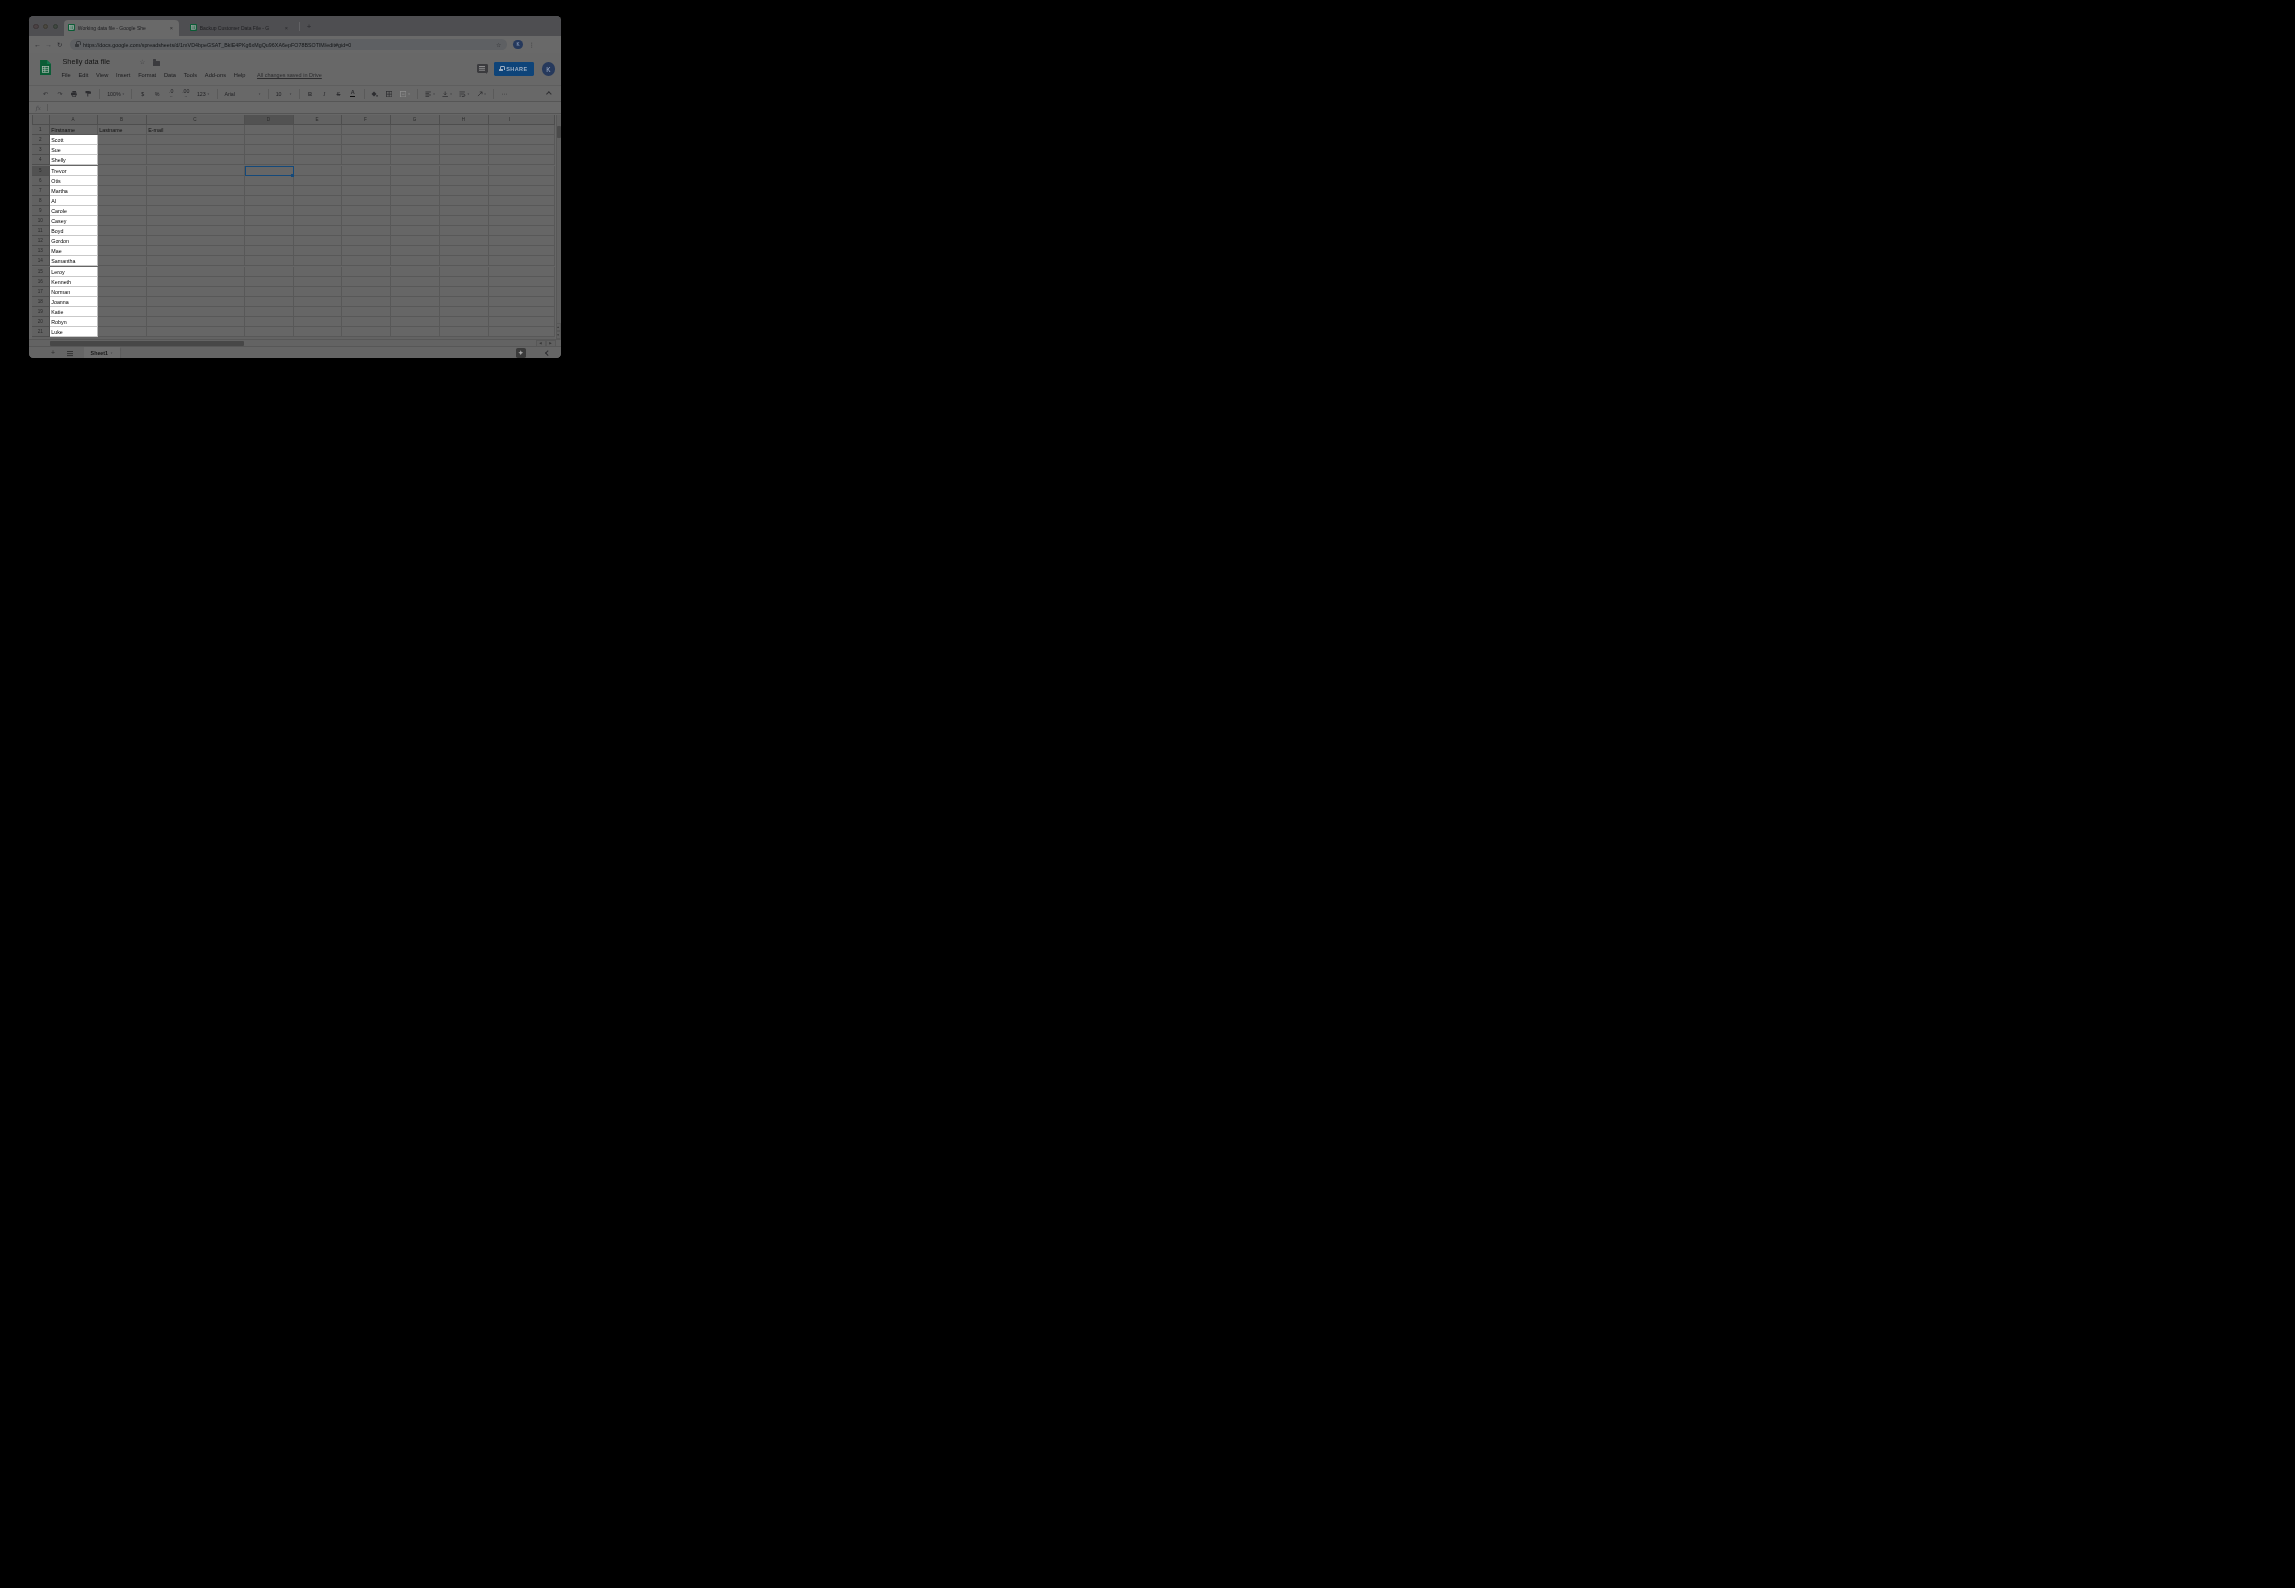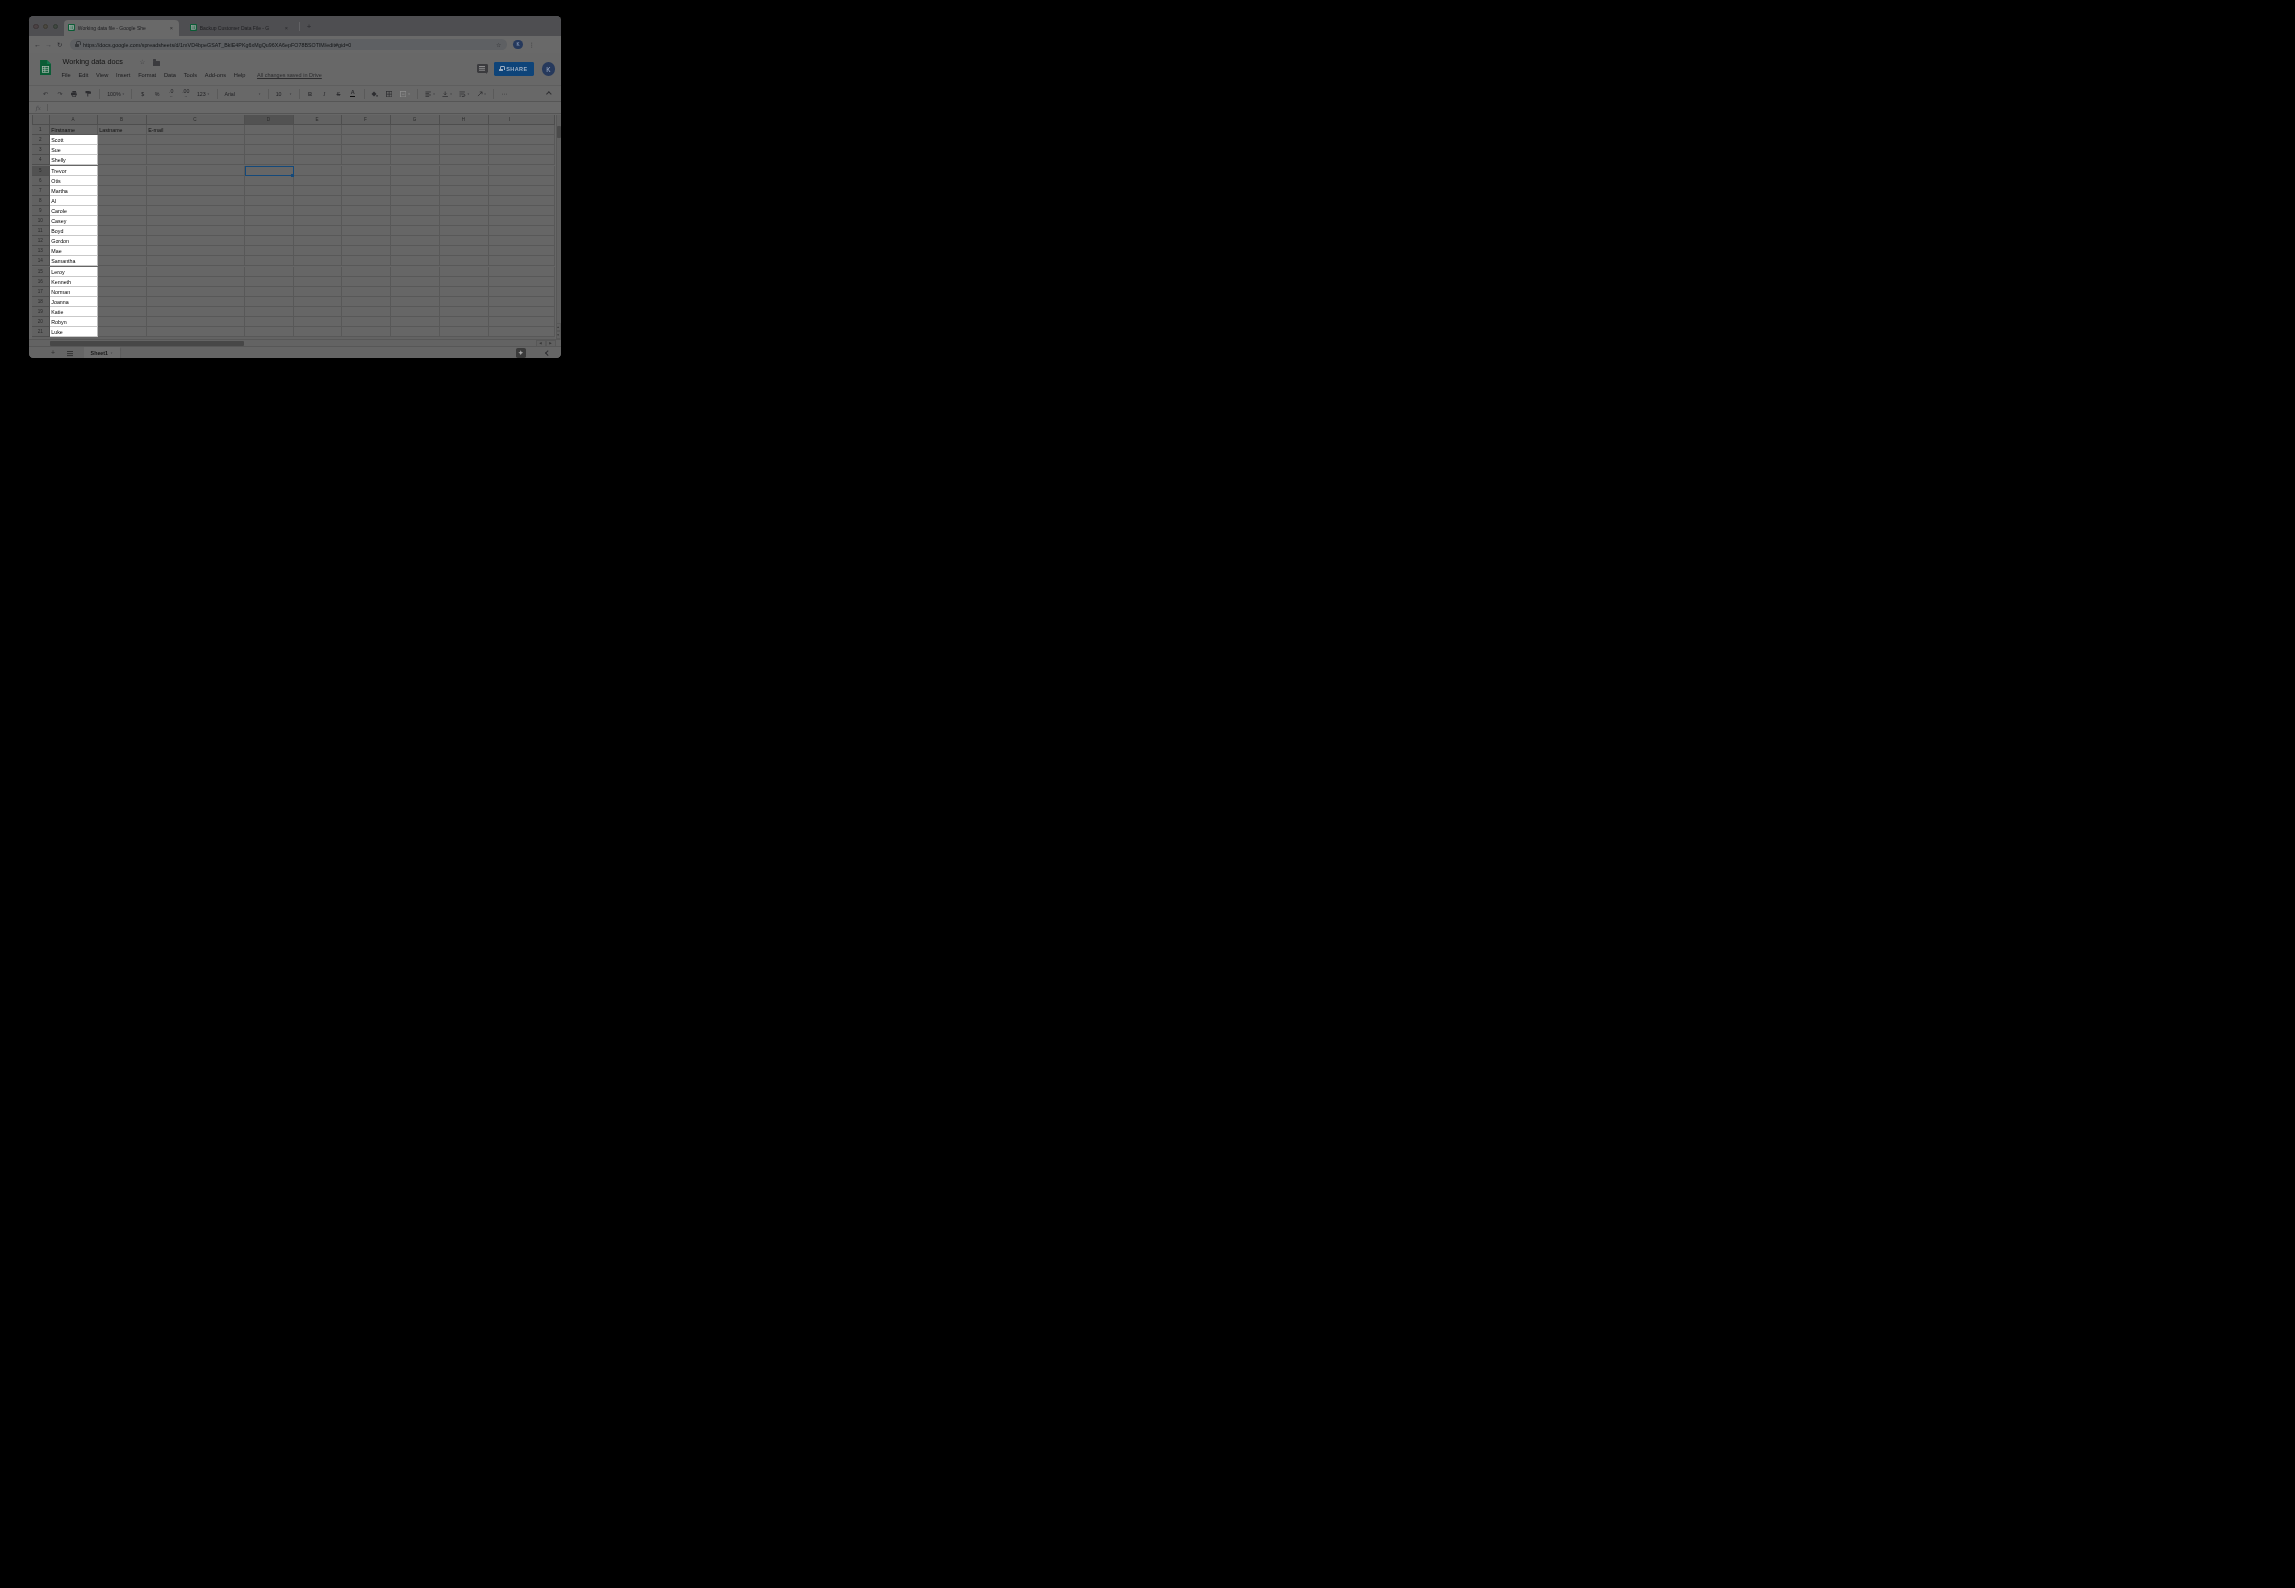--- a/index.html
+++ b/index.html
@@ -165,21 +165,21 @@
     <span class="sheetslogo">
       <svg width="11" height="15" viewBox="0 0 24 33">
           <path d="M0 0 h15 l9 9 v24 h-24 z" fill="var(--green)"></path>
           <path d="M15 0 l9 9 h-9 z" fill="#12744a"></path>
           <rect x="5" y="14" width="14" height="13" fill="none" stroke="#b3bdb6" stroke-width="1.6"></rect>
           <line x1="10.5" y1="14" x2="10.5" y2="27" stroke="#b3bdb6" stroke-width="1.6"></line>
           <line x1="5" y1="18.3" x2="19" y2="18.3" stroke="#b3bdb6" stroke-width="1.6"></line>
           <line x1="5" y1="22.6" x2="19" y2="22.6" stroke="#b3bdb6" stroke-width="1.6"></line>
         </svg>
     </span>
-    <span class="dtitle">Working data docs</span>
+    <span class="dtitle">Shelly data file</span>
     <span class="hstar">☆</span>
     <span class="folder"></span>
     <div class="menus">
         <span>File</span>
         <span>Edit</span>
         <span>View</span>
         <span>Insert</span>
         <span>Format</span>
         <span>Data</span>
         <span>Tools</span>

